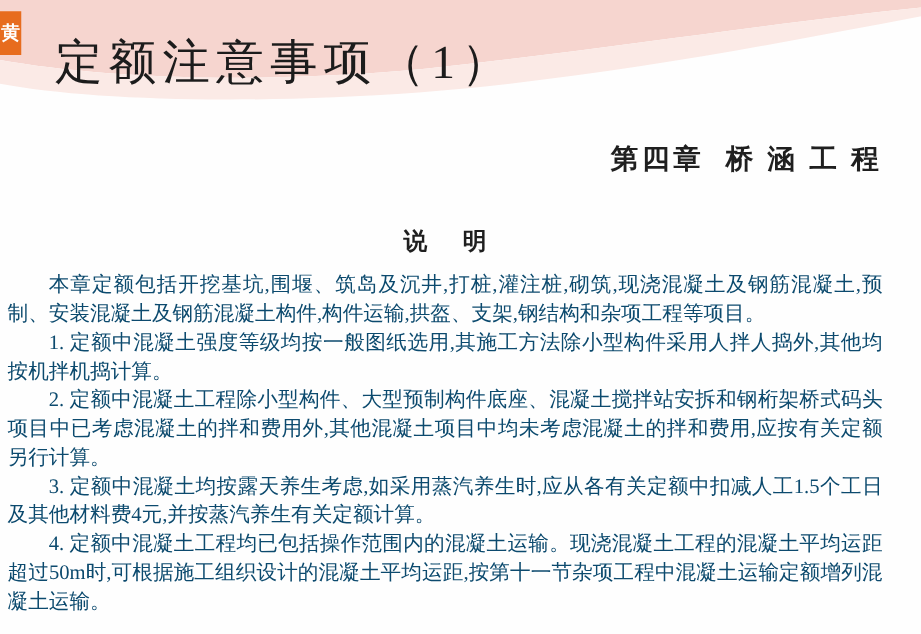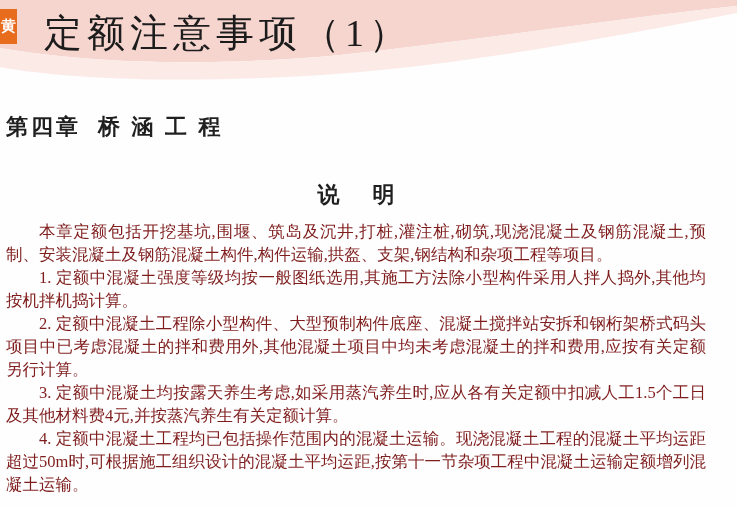--- a/index.html
+++ b/index.html
@@ -28,57 +28,57 @@
     font-size: 15px;
     font-weight: bold;
     display: flex;
     align-items: center;
     justify-content: center;
     overflow: hidden;
     font-family: "Liberation Sans", sans-serif;
   }
   .slide-title {
     position: absolute;
-    top: 8px; left: 44px;
+    top: 24px; left: 44px;
     font-size: 38px;
     font-weight: 400;
     color: #1c1c1c;
     letter-spacing: 5px;
     white-space: nowrap;
   }
   
   .page-content {
     position: absolute;
     left: 6px; top: 104px;
     width: 700px;
     color: #262626;
   }
   .chapter-heading {
     margin-top: 8px;
-    text-align: left;
+    text-align: right;
     font-size: 22px;
     font-weight: bold;
     letter-spacing: 3px;
     color: #1f1f1f;
     white-space: pre;
   }
   .section-heading {
     margin-top: 38px;
     text-align: center;
-    font-size: 22px;
+    font-size: 19px;
     font-weight: bold;
     color: #1f1f1f;
     white-space: pre;
   }
   .body-text { margin-top: 10px; }
   .para {
     font-size: 16.5px;
     line-height: 23px;
     text-indent: 2em;
-    color: #7f1d1d;
+    color: #0c4a6e;
     text-align: justify;
   }
 </style>
 </head>
 <body>
 
 <div class="slide">
 
   <svg class="header-wave" viewBox="0 0 737 96" xmlns="http://www.w3.org/2000/svg" aria-hidden="true">
     <path d="M0,0 H737 V6 C620,18 480,40 340,55 C200,68 80,62 0,48 Z" fill="#f6d5cf"></path>

